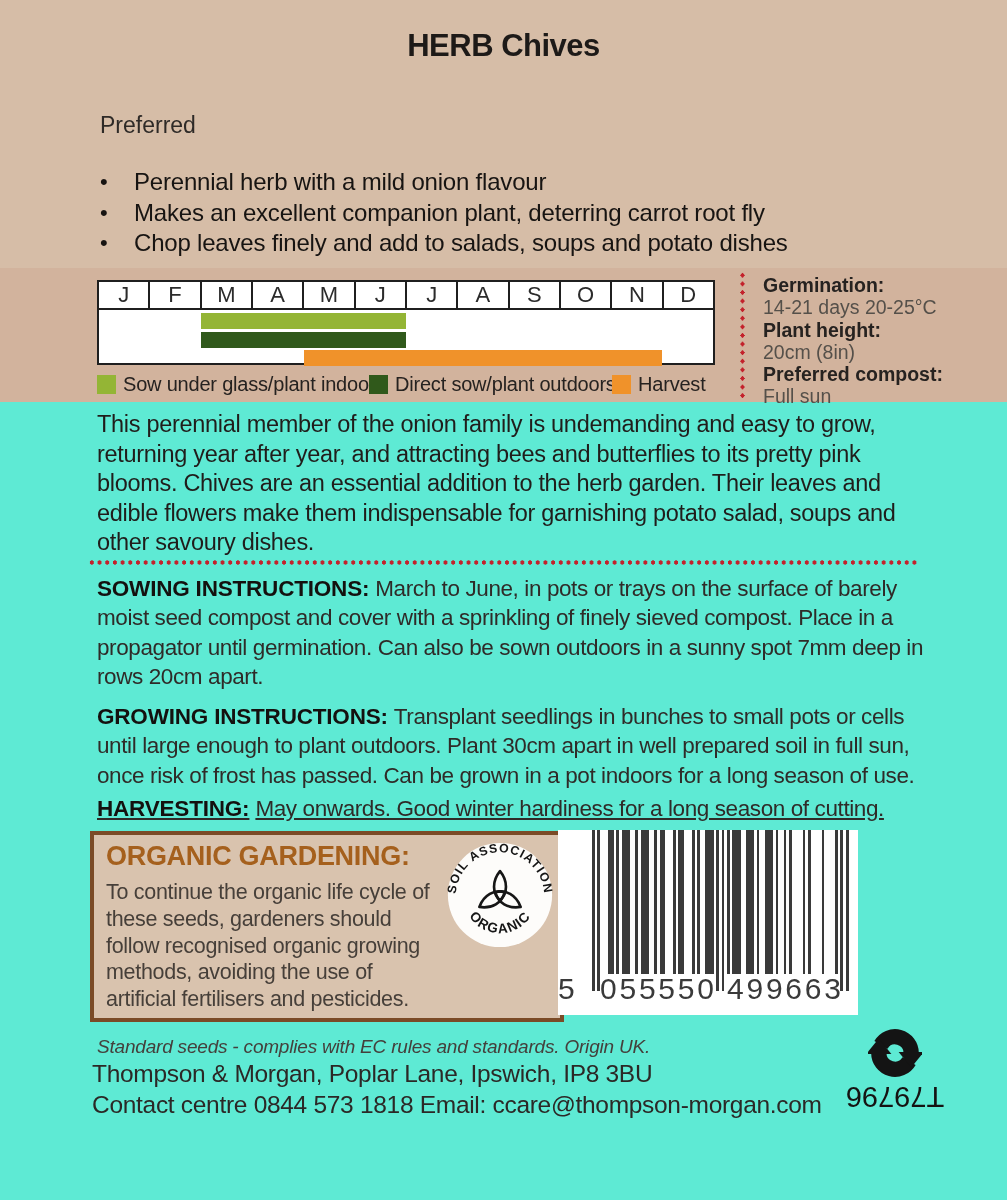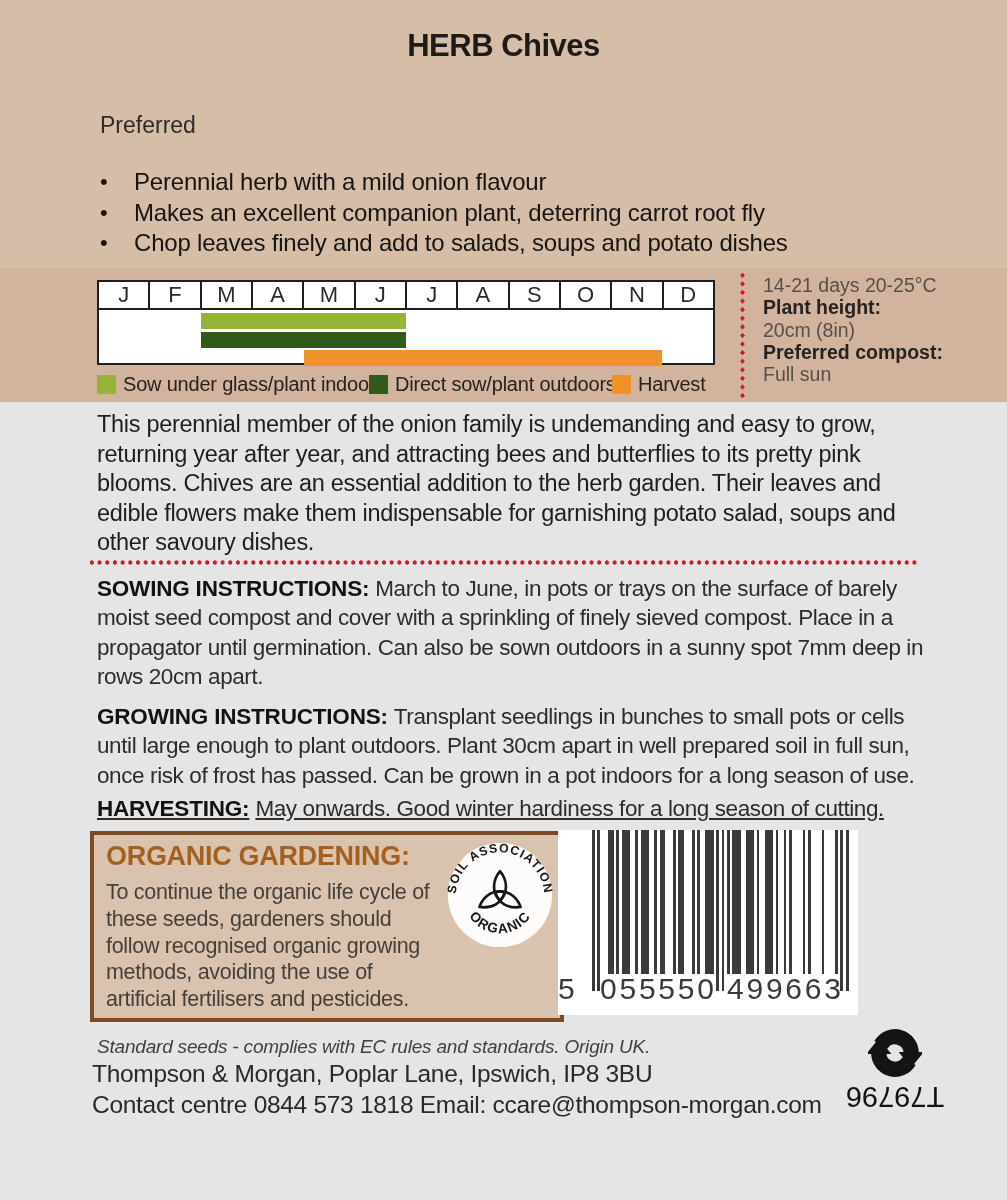--- a/index.html
+++ b/index.html
@@ -1,16 +1,16 @@
 <!DOCTYPE html>
 <html><head>
 <meta charset="utf-8">
 <style>
   html,body{margin:0;padding:0;background:#fff;}
-  .page{position:relative;width:1007px;height:1200px;background:#e5e5e5;overflow:hidden;
+  .page{position:relative;width:1007px;height:1200px;background:#5eead4;overflow:hidden;
         font-family:"Liberation Sans",sans-serif;color:#1e1b19;}
 
   
   .top-section{position:absolute;left:0;top:0;width:1007px;height:268px;background:#d6bda7;}
   .title{position:absolute;left:0;top:28px;width:1007px;text-align:center;
          font-size:31px;font-weight:700;letter-spacing:-0.5px;color:#1d1a18;margin:0;}
   .category{position:absolute;left:100px;top:112px;font-size:23px;color:#2e2a27;}
   .bullets{position:absolute;left:100px;top:167px;margin:0;padding:0;list-style:none;width:860px;}
   .bullets li{display:flex;font-size:24px;line-height:30.5px;color:#171412;letter-spacing:-0.2px;}
   .bullets .dot{width:34px;flex:0 0 34px;font-size:22px;}
@@ -120,20 +120,21 @@
           <div class="month-cell">D</div>
         </div>
       <div class="cal-body" id="cal-body">
           <div class="cal-bar" title="Sow under glass/plant indoors" style="left: 16.6667%; width: 33.3333%; top: 3px; background: rgb(148, 181, 53);"></div>
           <div class="cal-bar" title="Direct sow/plant outdoors" style="left: 16.6667%; width: 33.3333%; top: 22px; background: rgb(48, 89, 27);"></div>
           <div class="cal-bar" title="Harvest" style="left: 33.3333%; width: 58.3333%; top: 40px; background: rgb(240, 146, 42);"></div>
         </div>
     </div>
     <div class="vdots"></div>
     <div class="info">
+      <div class="lbl">Germination:</div>
       <div class="val">14-21 days 20-25°C</div>
       <div class="lbl">Plant height:</div>
       <div class="val">20cm (8in)</div>
       <div class="lbl">Preferred compost:</div>
       <div class="val">Full sun</div>
     </div>
     <div class="legend" id="legend">
         <span class="legend-item" style="width: 272px;">
           <span class="swatch" style="background: rgb(148, 181, 53);"></span>
           <span class="lab">Sow under glass/plant indoors</span>

